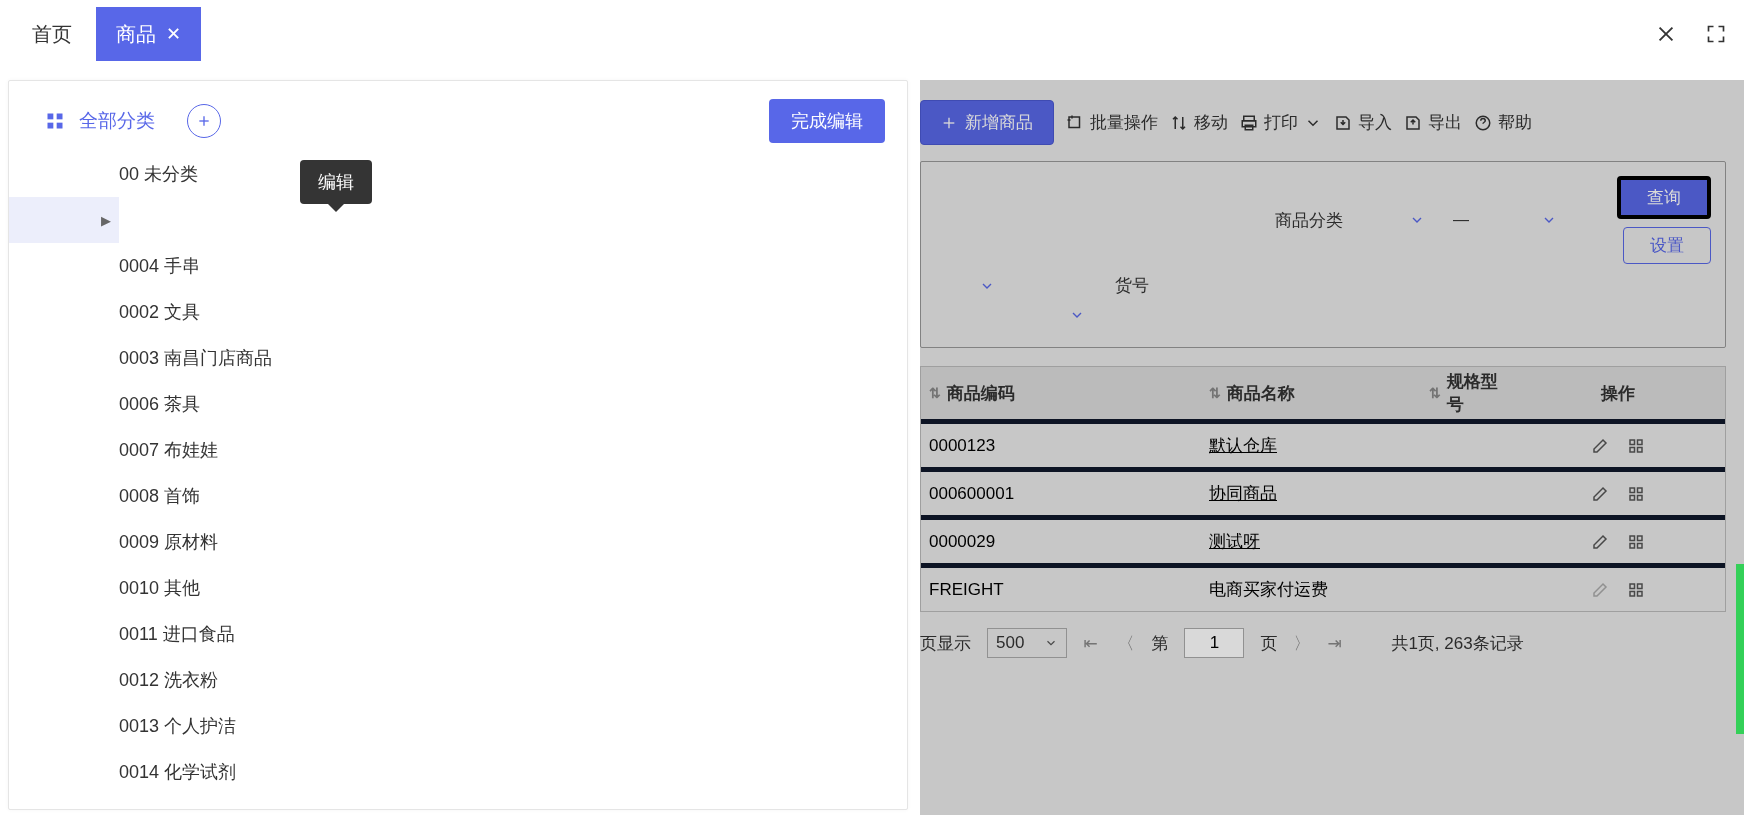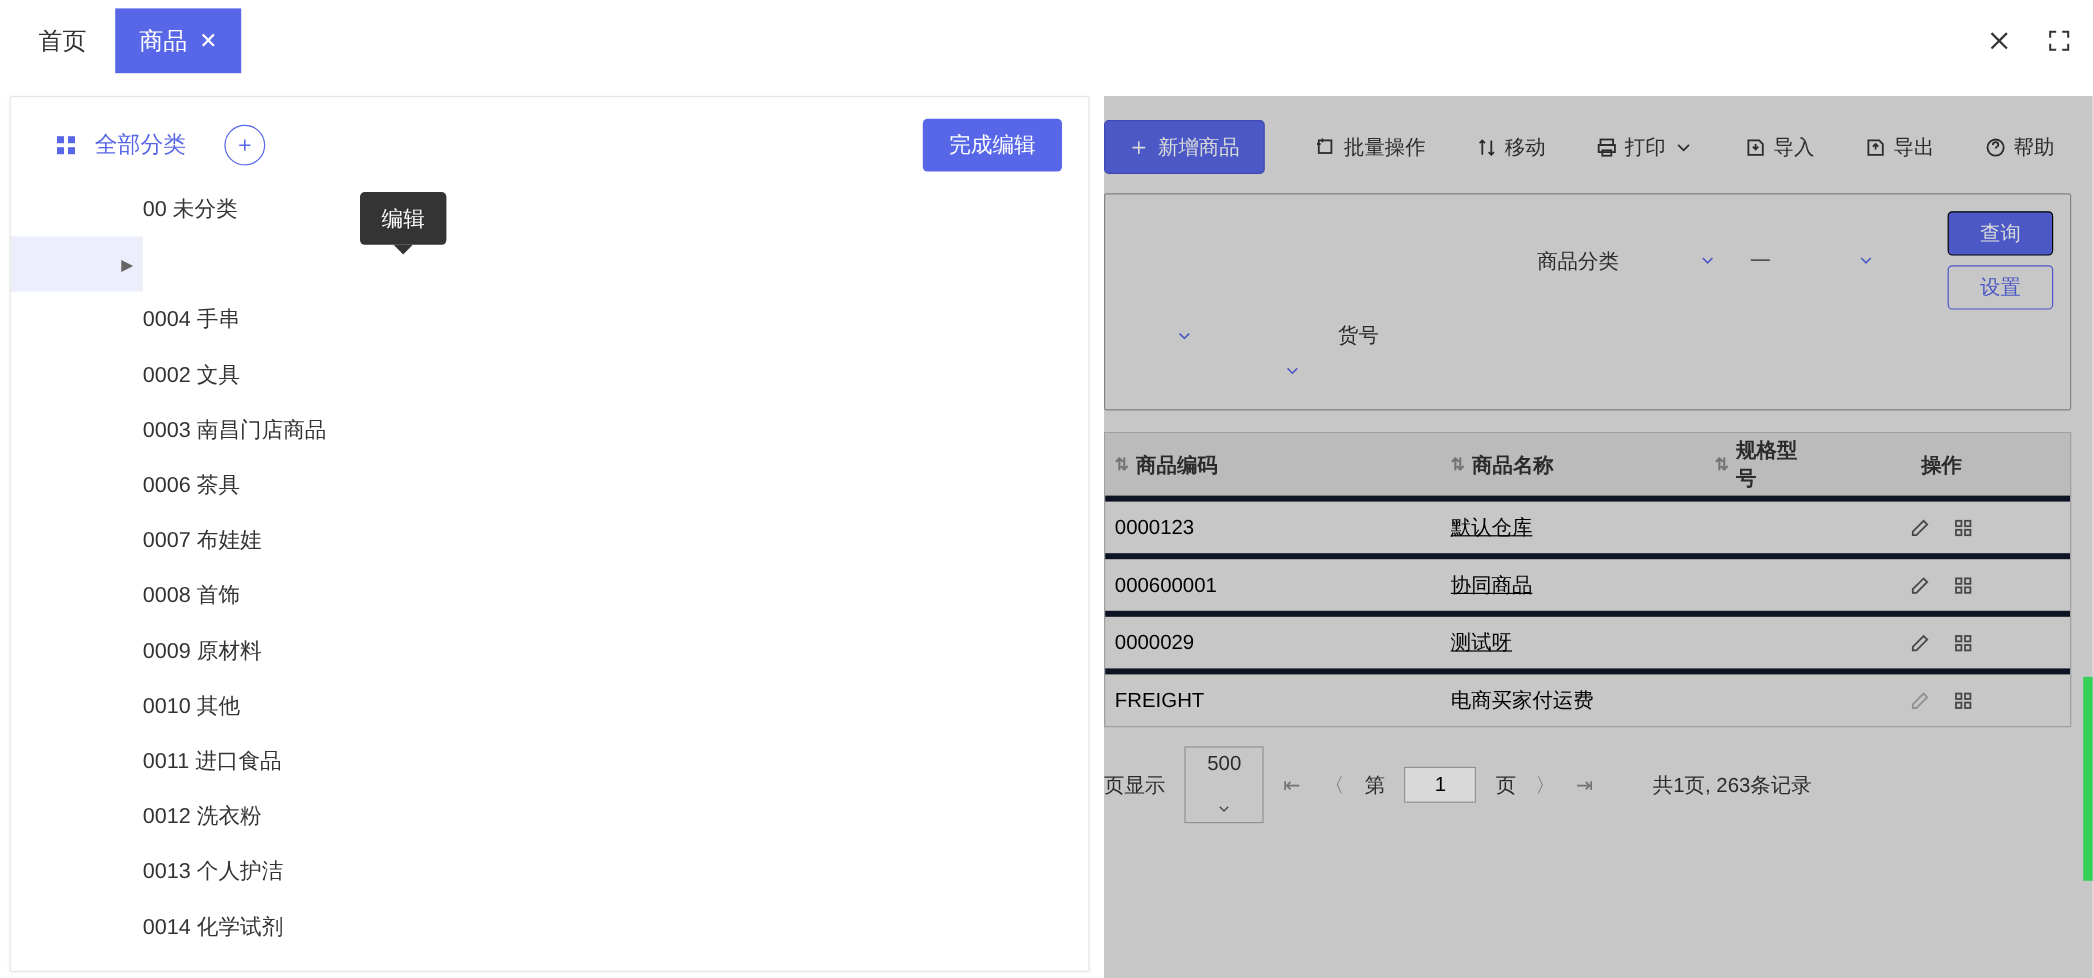--- a/index.html
+++ b/index.html
@@ -8,48 +8,48 @@
 
 .tabs { display:flex; align-items:center; height:68px; padding-left:8px; position:relative; }
 .tab-home { padding:0 24px; font-size:20px; color:#333; cursor:pointer; }
 .tab-product { display:flex; align-items:center; height:54px; padding:0 20px; background:#5867e8; color:#fff; font-size:20px; cursor:pointer;text-align:right; }
 .tab-product .close { margin-left:10px; font-size:18px; }
 .top-right { position:absolute; right:0; top:0; display:flex; align-items:center; height:68px; }
 .top-btn { width:44px; height:44px; display:flex; align-items:center; justify-content:center; cursor:pointer; color:#333; margin-right:6px; }
 
 
 .backdrop { position:absolute; left:920px; top:80px; right:0; bottom:0; background:#eaeaea; filter:brightness(0.85); padding:16px 18px 0 0; }
-.toolbar { display:flex; align-items:center; gap:42px; padding:4px 0 16px 0; font-size:17px; color:#333; }
+.toolbar { display:flex; align-items:center; gap:12px; padding:4px 0 16px 0; font-size:17px; color:#333; }
 .btn-new { display:flex; align-items:center; gap:8px; background:#5867e8; color:#fff; padding:10px 20px; border-radius:4px; cursor:pointer; border:1px solid #4a58d1; }
 .tool-item { display:flex; align-items:center; gap:6px; cursor:pointer; }
 .tool-item svg { width:18px; height:18px; }
 
 .filter-box { border:1px solid #999; border-radius:2px; padding:14px 14px; }
 .filter-row { display:flex; align-items:center; gap:20px; margin-bottom:10px; }
 .filter-label { font-size:17px; color:#333; min-width:70px; }
 .sel { display:flex; align-items:center; justify-content:flex-end; width:60px; color:#5867e8; }
 .dash { margin:0 8px; color:#333; }
-.btn-query { background:#5867e8; color:#fff; border:1px solid #000000; border-radius:4px; padding:6px 26px; font-size:17px; cursor:pointer; }
+.btn-query { background:#5867e8; color:#fff; border:4px solid #000000; border-radius:4px; padding:6px 26px; font-size:17px; cursor:pointer; }
 .btn-setting { background:transparent; color:#5867e8; border:1px solid #5867e8; border-radius:4px; padding:6px 26px; font-size:17px; cursor:pointer; margin-top:8px;}
 .flex-col { display:flex; flex-direction:column; align-items:flex-end; }
 
 .grid { margin-top:18px; border:1px solid #bbb; }
 .grid-header { display:flex; background:#dcdcdc; height:52px; align-items:center; font-weight:600; font-size:17px; color:#333; }
 .grid-row { display:flex; height:48px; align-items:center; font-size:17px; border-top:5px solid #0f172a; }
 .cell-code { width:280px; padding-left:8px; display:flex; align-items:center; gap:6px;}
 .cell-name { width:220px; padding-left:8px; display:flex; align-items:center; gap:6px;}
 .cell-spec { width:90px; padding-left:8px; display:flex; align-items:center; gap:6px;}
 .cell-op { flex:1; display:flex; align-items:center; justify-content:center; gap:18px; }
 .sort-ic { color:#888; font-size:14px; }
 .underline { text-decoration:underline; }
 .row-ic { width:18px; height:18px; color:#555; cursor:pointer; }
 .row-ic.dis { color:#aaa; }
 
 .pager { display:flex; align-items:center; gap:16px; padding:16px 0; font-size:17px; color:#333; }
-.pager .sel-box { display:flex; align-items:center; border:1px solid #aaa; padding:4px 18px; gap:20px;flex-direction:column; }
+.pager .sel-box { display:flex; align-items:center; border:1px solid #aaa; padding:4px 8px; gap:20px; }
 .pager .page-in { width:60px; border:1px solid #aaa; text-align:center; padding:4px 0; font-size:17px; }
 .pager-ic { color:#888; cursor:pointer; width:18px; }
 
 
 .panel-wrap { position:absolute; left:8px; top:80px; width:900px; height:730px; background:#fff; border:1px solid #e5e5e5; border-radius:2px; box-shadow:0 0 4px rgba(0,0,0,0.04); }
 .panel-head { display:flex; align-items:center; justify-content:space-between; padding:18px 22px 12px 36px; }
 .panel-head-left { display:flex; align-items:center; gap:14px; color:#5867e8; font-size:19px; }
 .grid-ic { width:20px; height:20px; color:#5867e8; }
 .add-circ { width:34px; height:34px; border:1.5px solid #5867e8; border-radius:50%; display:flex; align-items:center; justify-content:center; color:#5867e8; cursor:pointer; margin-left:18px; }
 .btn-done { background:#5867e8; color:#fff; border:none; border-radius:4px; padding:10px 22px; font-size:18px; cursor:pointer; }

